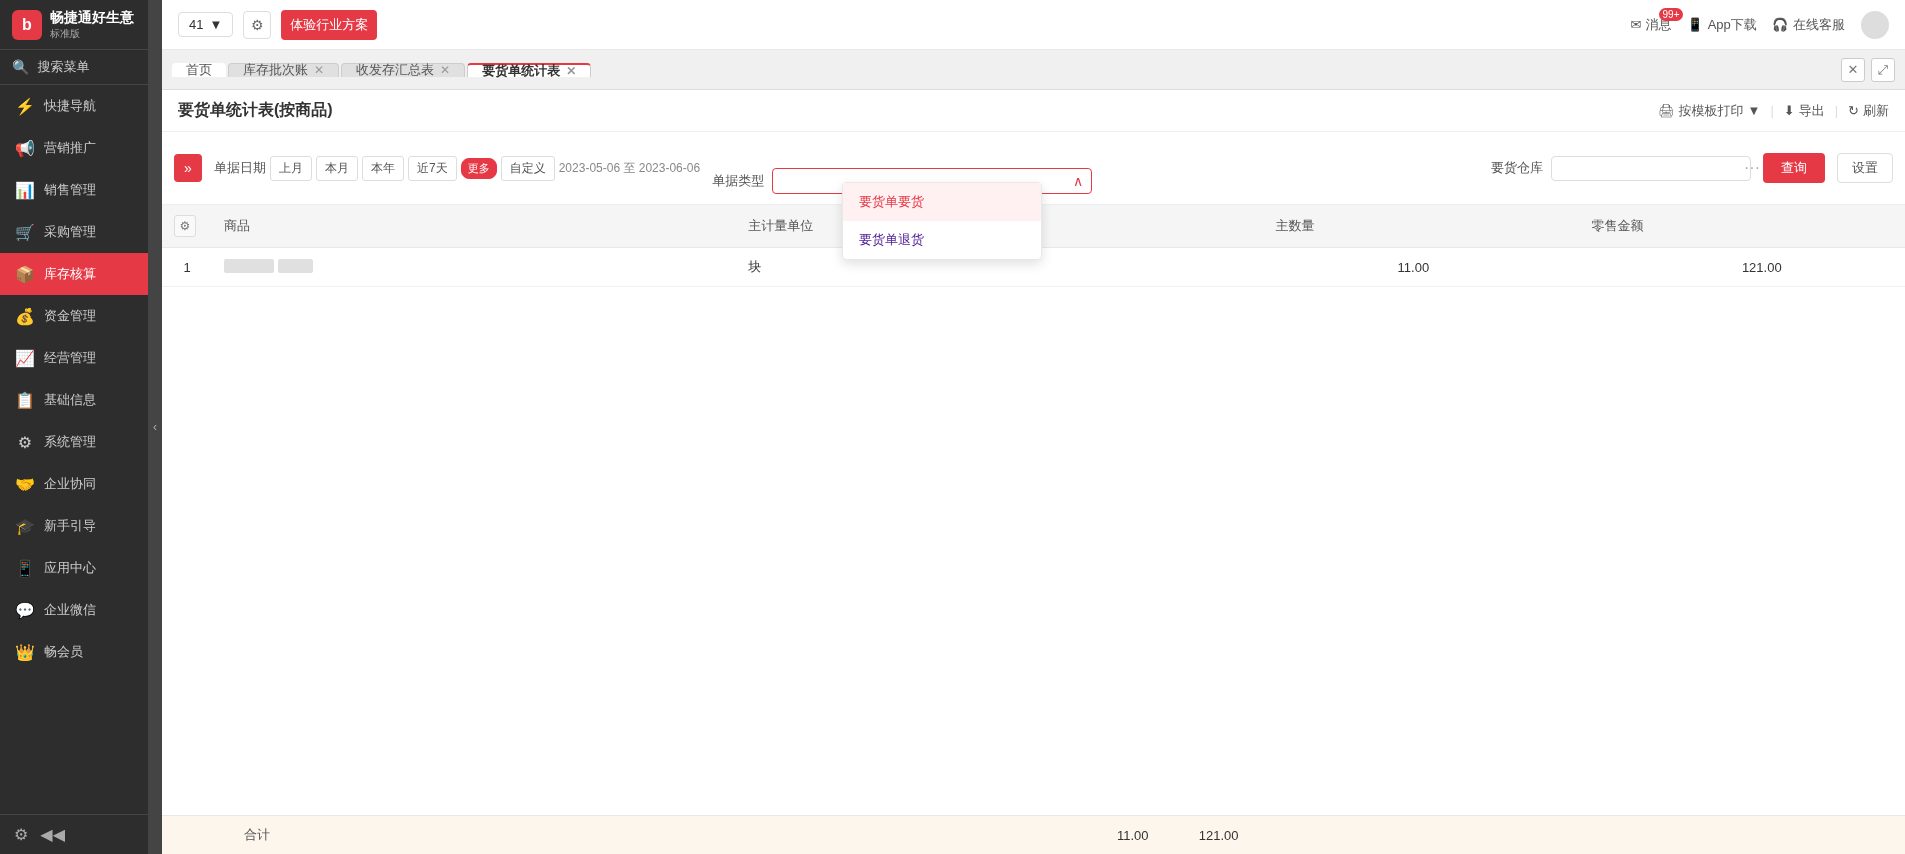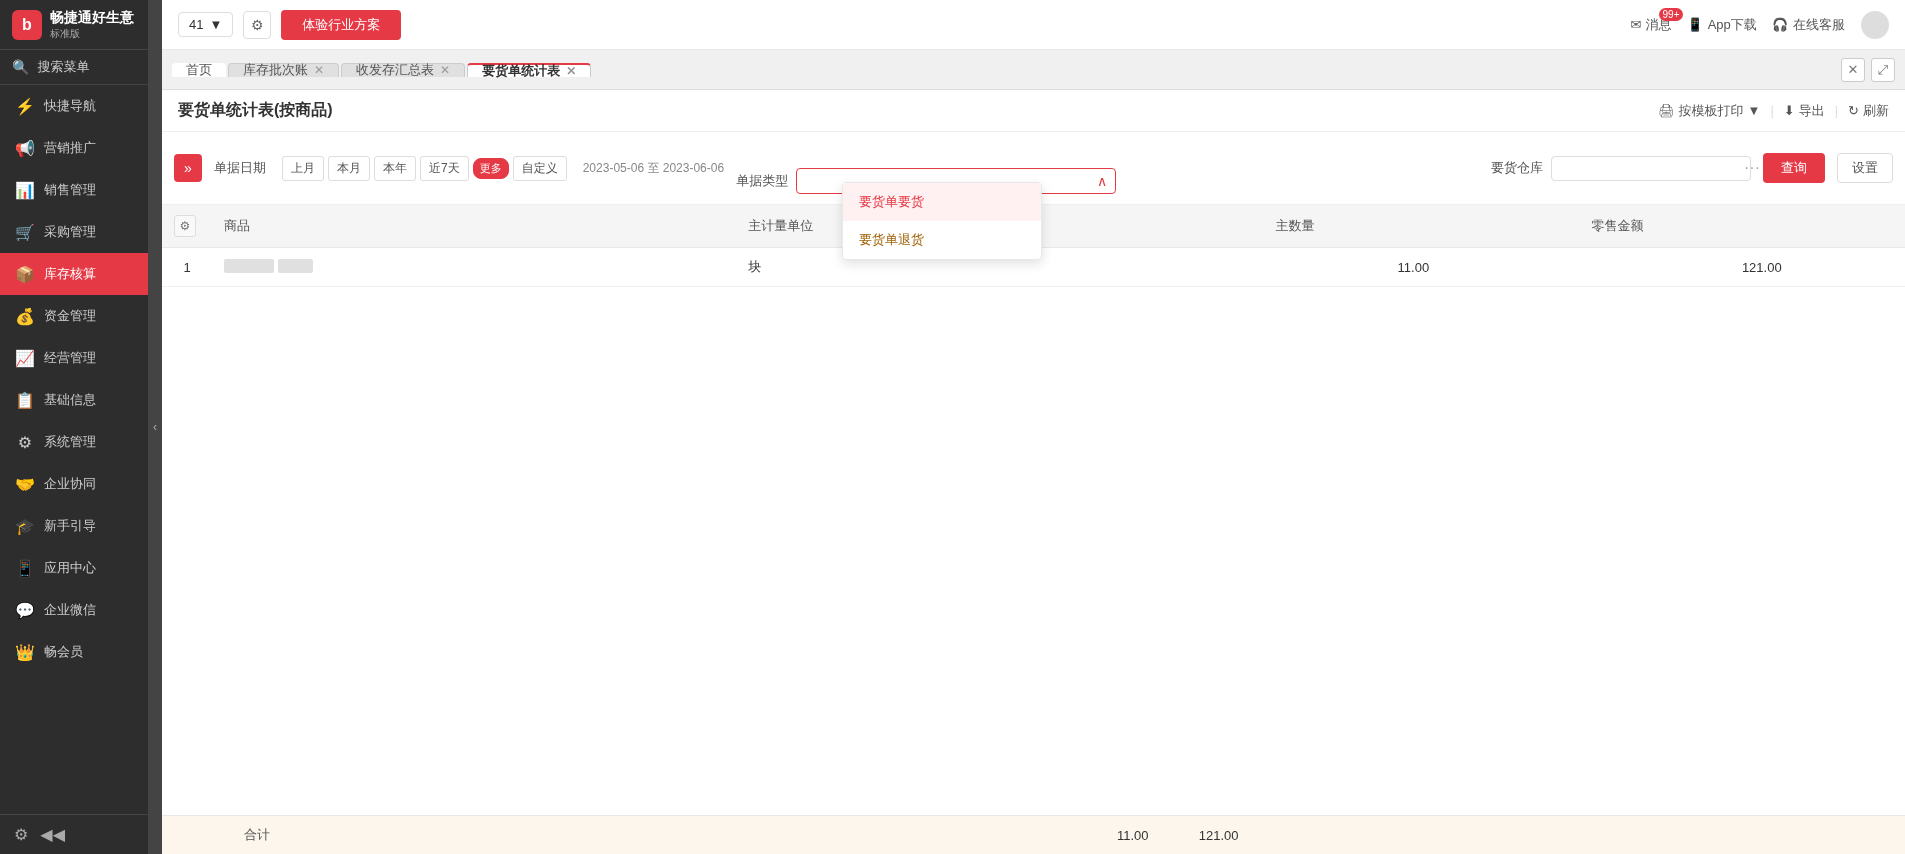--- a/index.html
+++ b/index.html
@@ -143,21 +143,21 @@
       align-items: center;
       justify-content: center;
       cursor: pointer;
       color: #666;
       font-size: 14px;
     }
     .industry-btn {
       background: #e63946;
       color: #fff;
       border: none;
-      padding: 6px 21px;
+      padding: 6px 9px;
       border-radius: 4px;
       font-size: 13px;
       cursor: pointer;
     }
     .top-bar-right {
       display: flex;
       align-items: center;
       gap: 16px;
       font-size: 13px;
       color: #555;
@@ -295,21 +295,21 @@
       cursor: pointer;
       display: flex;
       align-items: center;
       justify-content: center;
       font-size: 14px;
       flex-shrink: 0;
     }
     .filter-group {
       display: flex;
       align-items: center;
-      gap: 16px;
+      gap: 4px;
       font-size: 13px;
     }
     .filter-label {
       color: #555;
       white-space: nowrap;
     }
     .date-range-btns {
       display: flex;
       align-items: center;
       gap: 4px;
@@ -426,21 +426,21 @@
       z-index: 100;
       background: #fff;
       border: 1px solid #e8e8e8;
       border-radius: 4px;
       box-shadow: 0 4px 12px rgba(0,0,0,0.12);
       min-width: 200px;
     }
     .dropdown-item {
       padding: 10px 16px;
       font-size: 13px;
-      color: #a16207;
+      color: #4c1d95;
       cursor: pointer;
     }
     .dropdown-item.selected { background: #fff0f1; color: #e63946; }
 
     
     .table-container {
       flex: 1;
       overflow: auto;
     }
     table {

